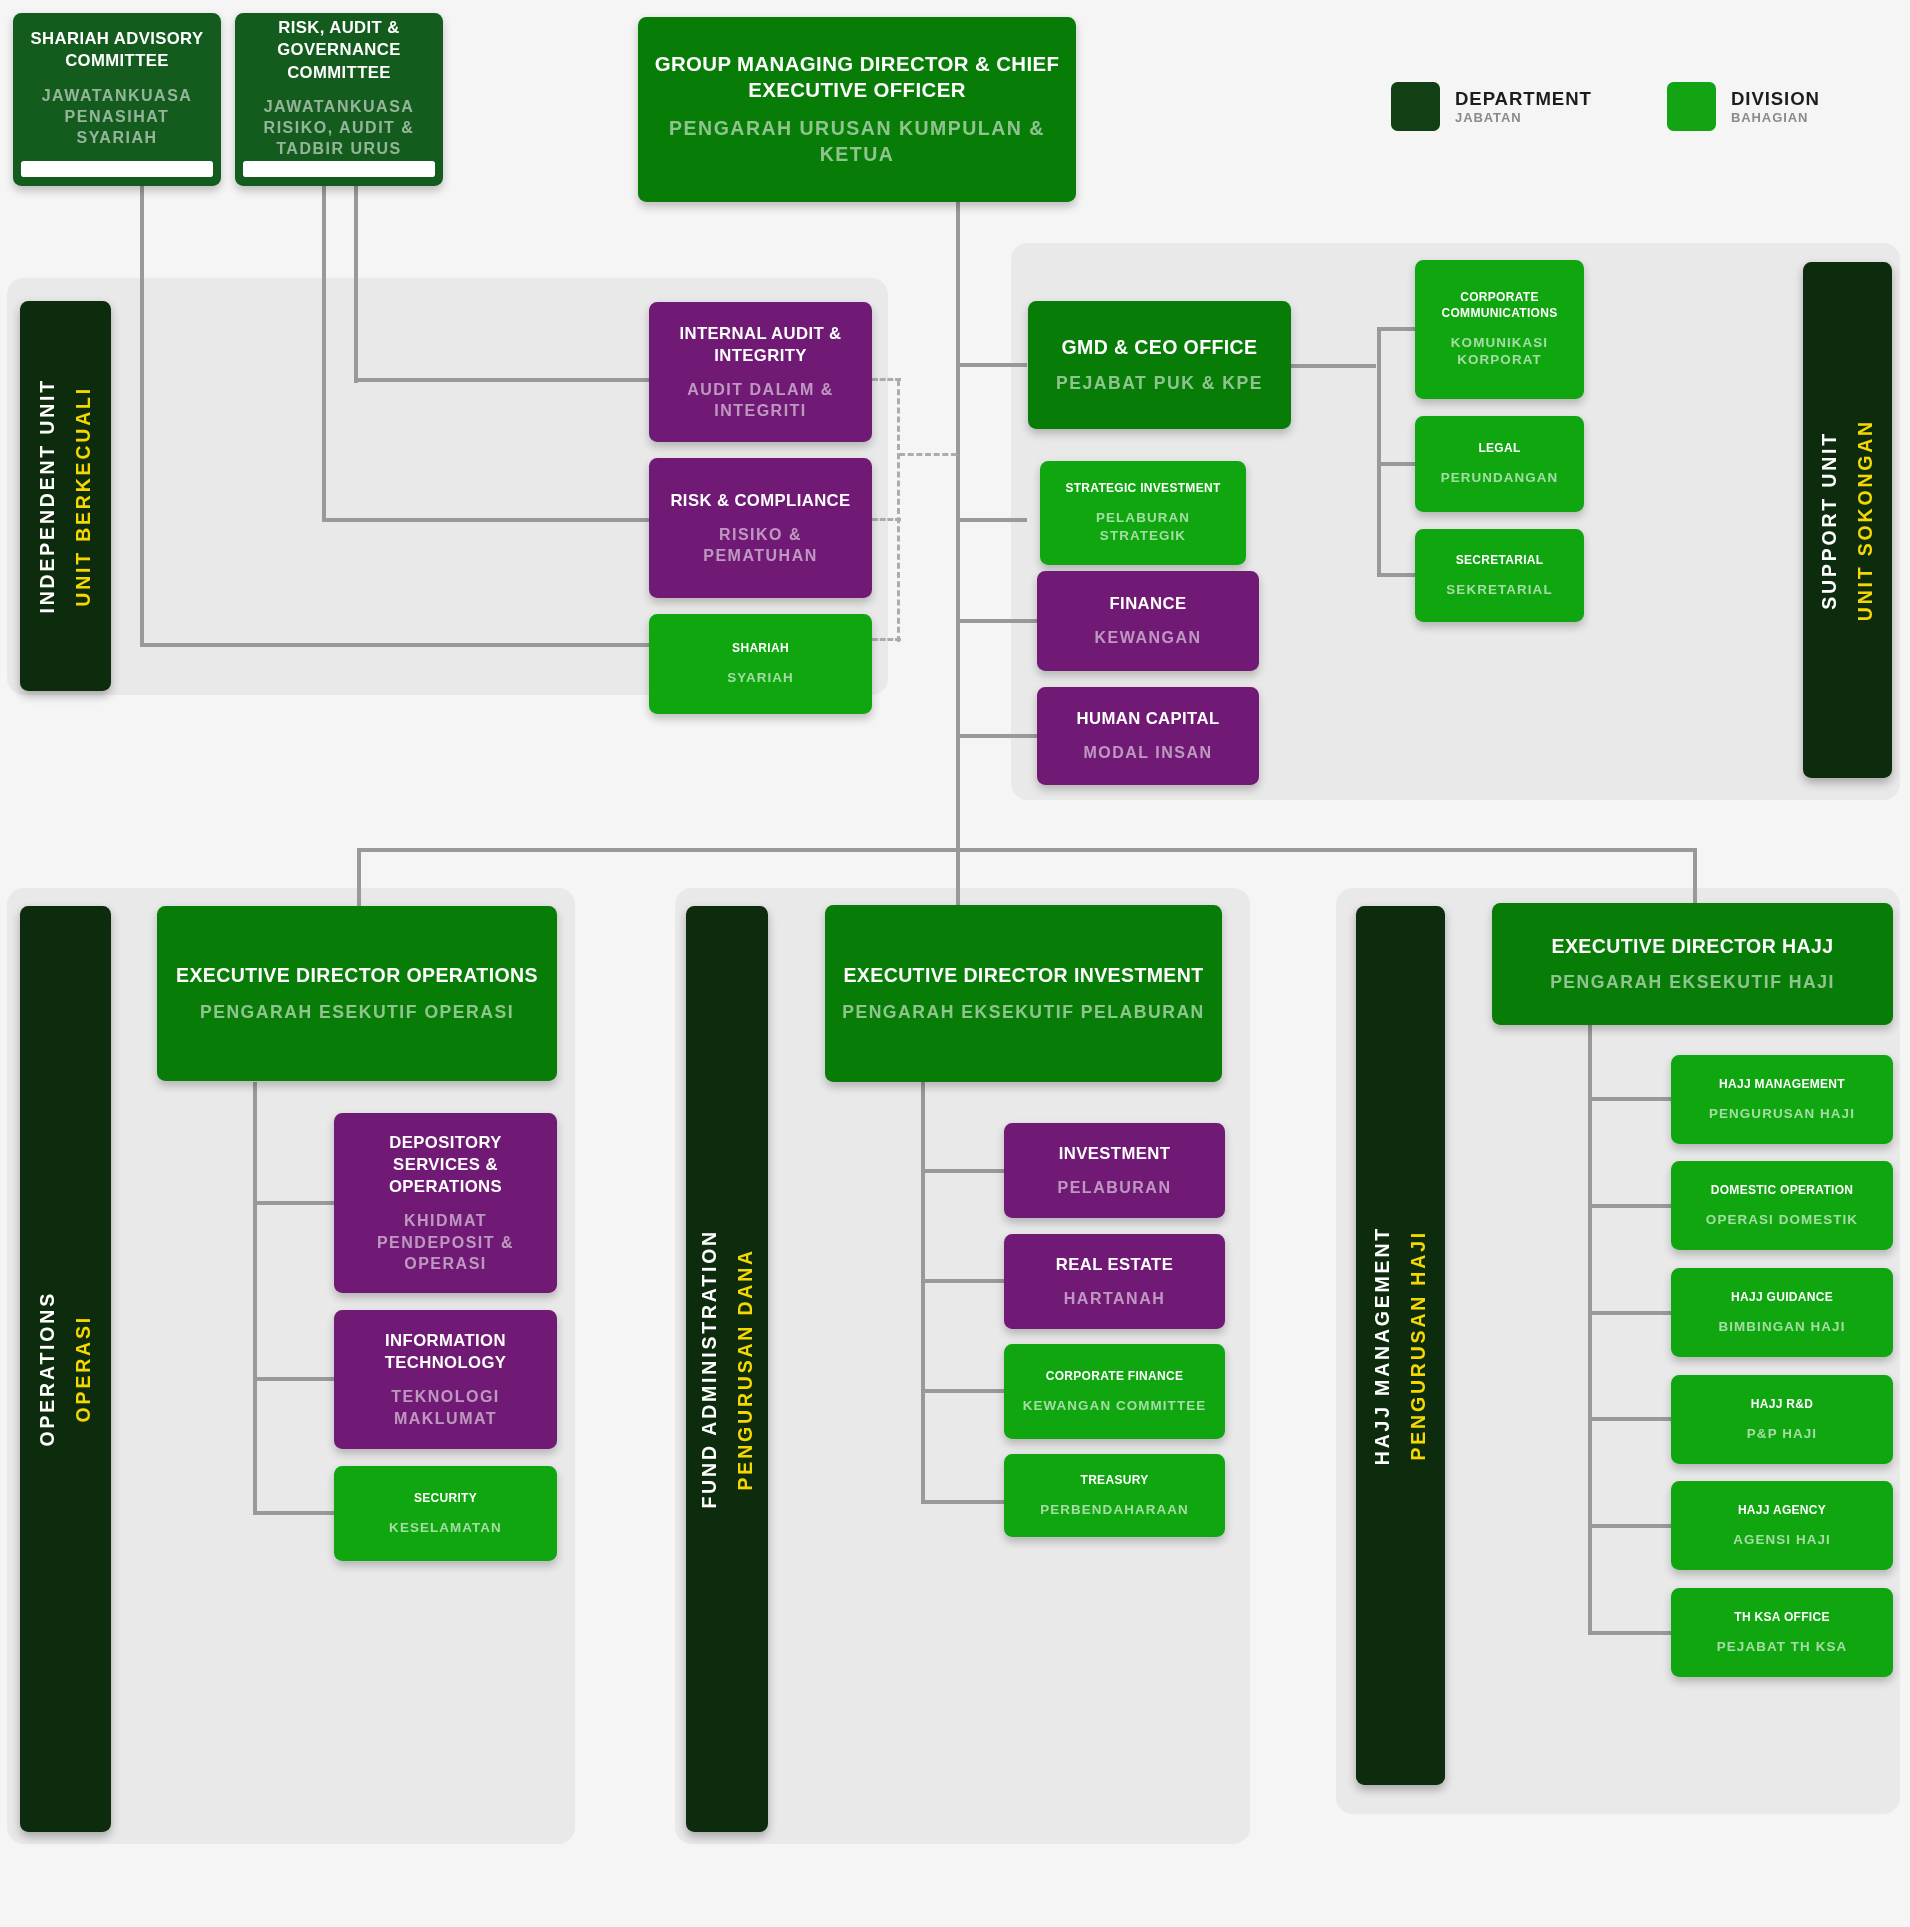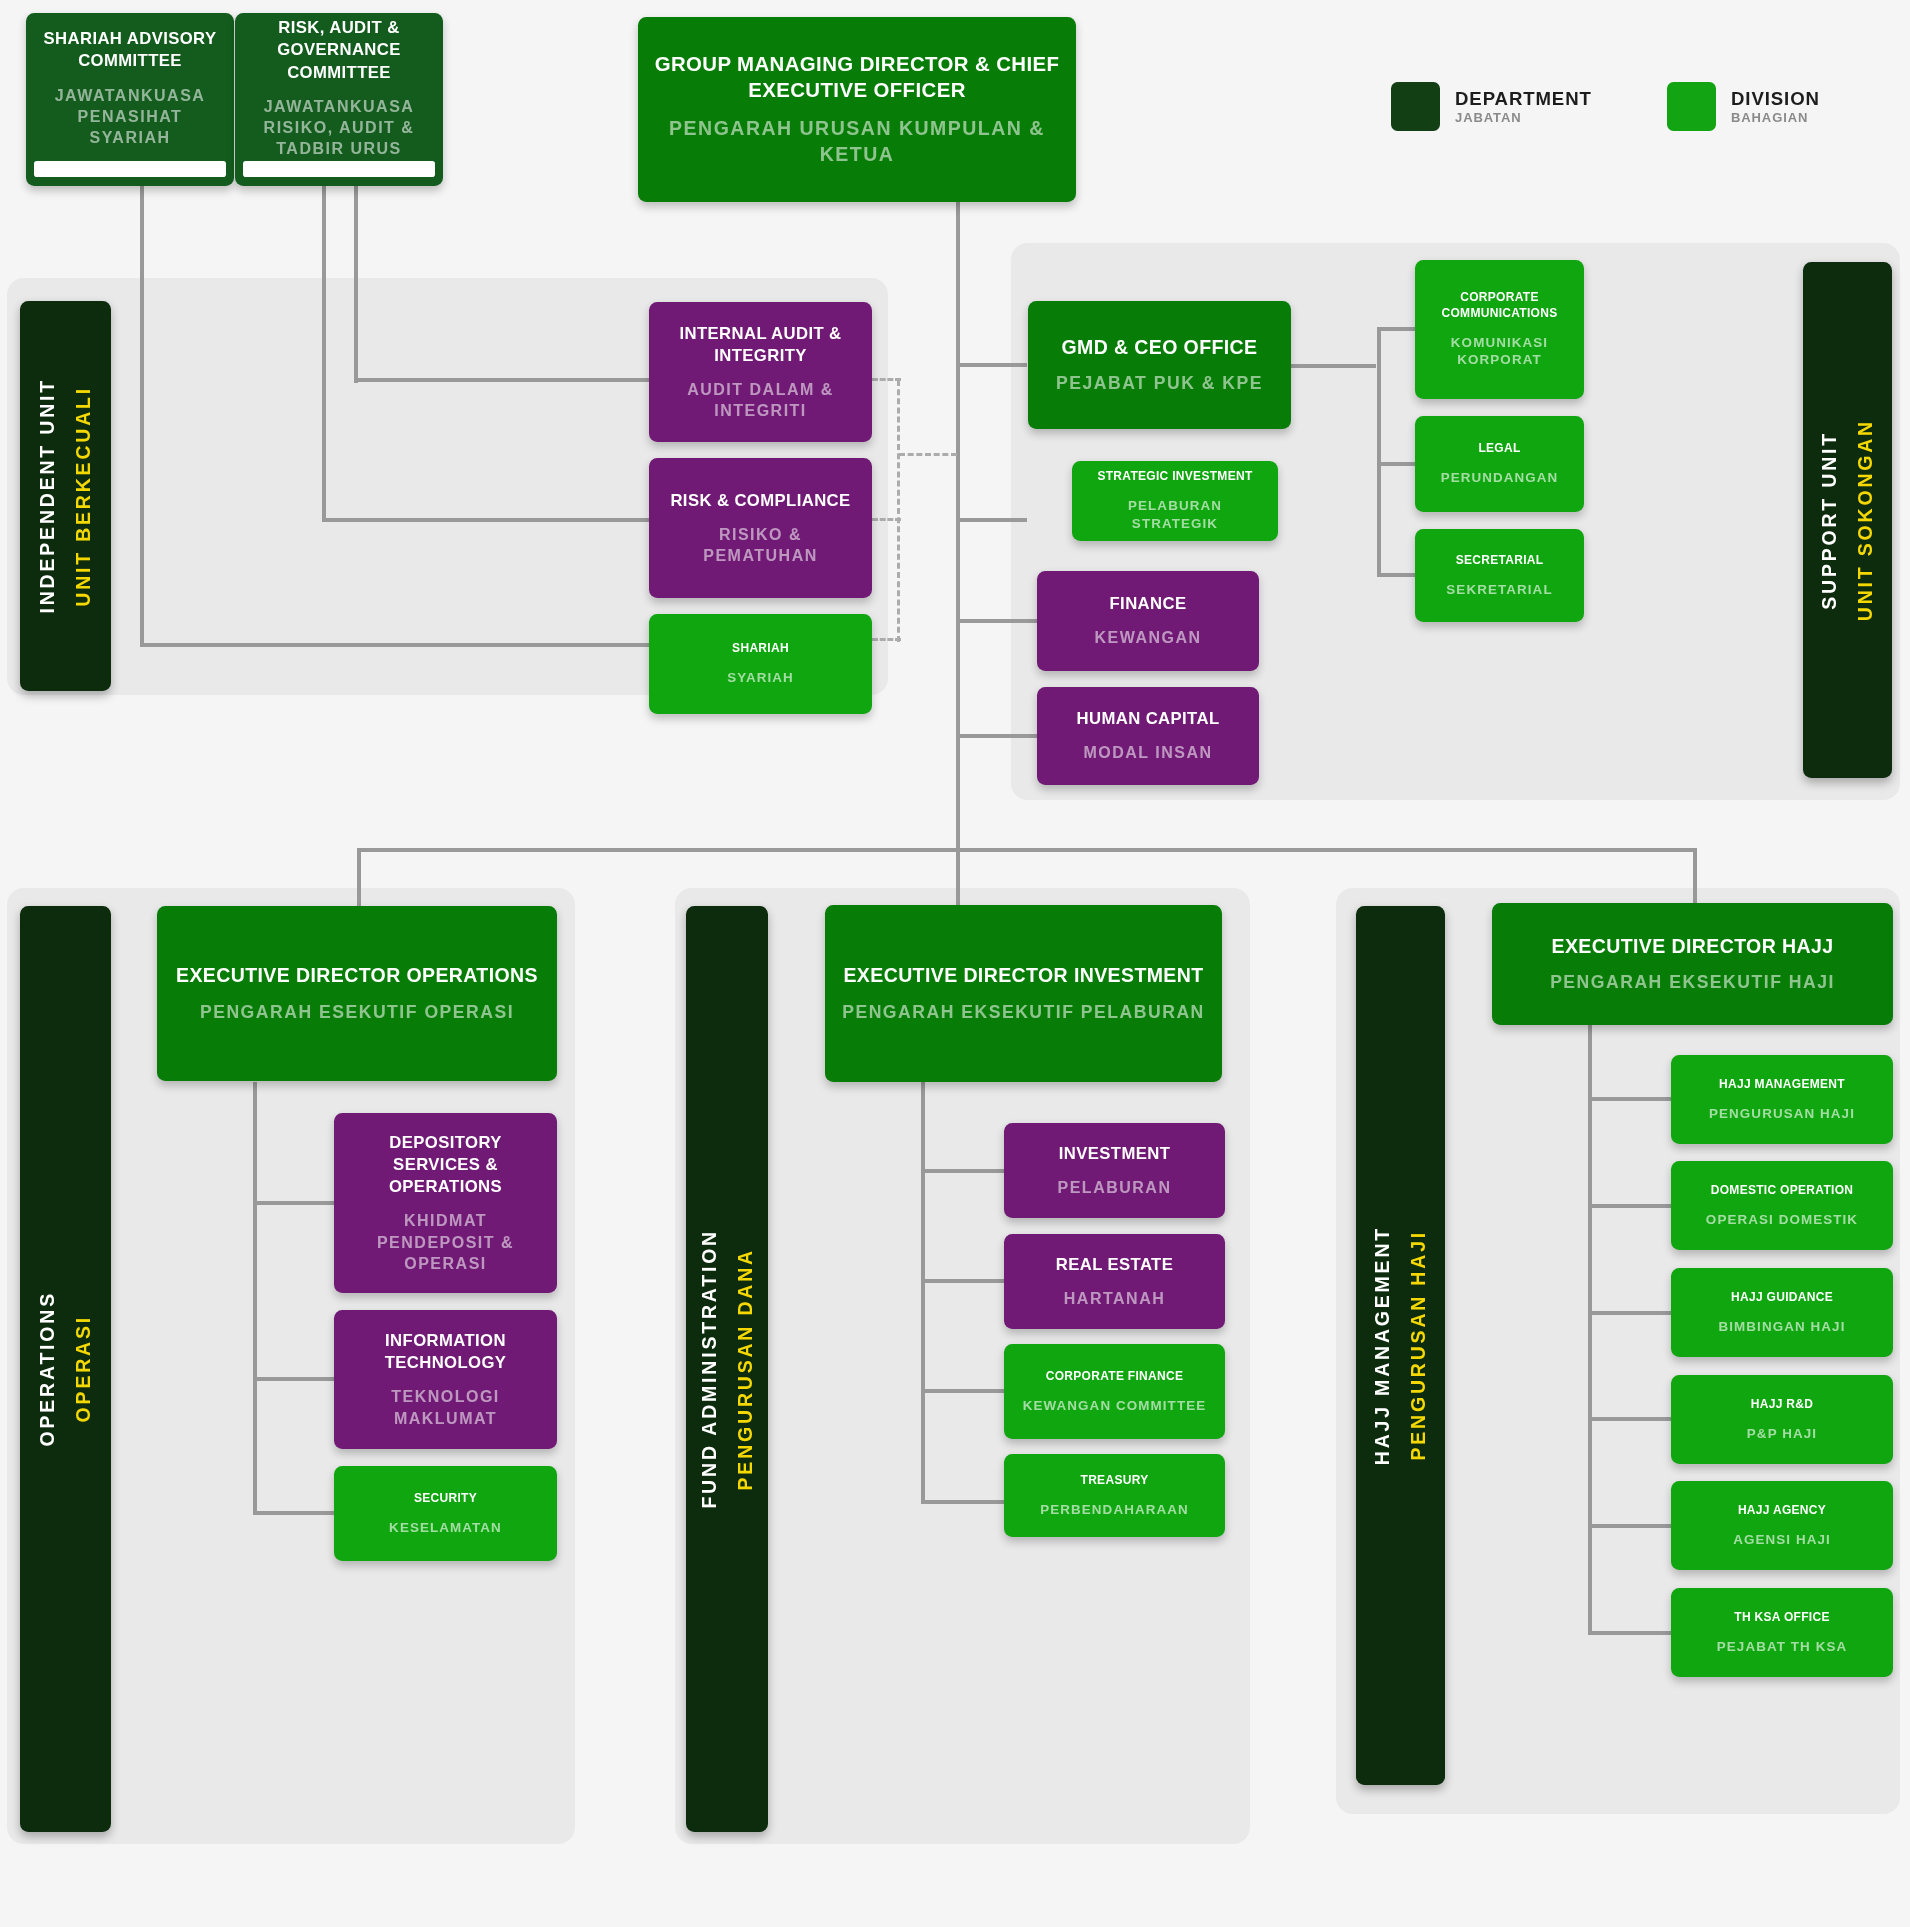--- a/index.html
+++ b/index.html
@@ -121,21 +121,21 @@
   </div>
   <div class="vbar" style="left:686px;top:906px;width:82px;height:926px">
     <span>FUND ADMINISTRATION</span>
     <span class="yellow">PENGURUSAN DANA</span>
   </div>
   <div class="vbar" style="left:1356px;top:906px;width:89px;height:879px">
     <span>HAJJ MANAGEMENT</span>
     <span class="yellow">PENGURUSAN HAJI</span>
   </div>
 
-  <div class="node committee sz-md" style="left:26px;top:13px;width:208px;height:173px">
+  <div class="node committee sz-md" style="left:13px;top:13px;width:208px;height:173px">
     <div class="t">SHARIAH ADVISORY COMMITTEE</div>
     <div class="s">JAWATANKUASA PENASIHAT SYARIAH</div>
     <div class="wstrip"></div>
   </div>
   <div class="node committee sz-md" style="left:235px;top:13px;width:208px;height:173px">
     <div class="t">RISK, AUDIT &amp; GOVERNANCE COMMITTEE</div>
     <div class="s">JAWATANKUASA RISIKO, AUDIT &amp; TADBIR URUS</div>
     <div class="wstrip"></div>
   </div>
   <div class="node exec sz-xl" style="left:638px;top:16.7px;width:438px;height:185px">
@@ -168,21 +168,21 @@
   </div>
   <div class="node division sz-sm" style="left:649px;top:614px;width:223px;height:100px">
     <div class="t">SHARIAH</div>
     <div class="s">SYARIAH</div>
   </div>
 
   <div class="node exec sz-lg" style="left:1028px;top:301px;width:263px;height:128px">
     <div class="t">GMD &amp; CEO OFFICE</div>
     <div class="s">PEJABAT PUK &amp; KPE</div>
   </div>
-  <div class="node division sz-sm" style="left:1072px;top:461px;width:206px;height:80px">
+  <div class="node division sz-sm" style="left:1040px;top:461px;width:206px;height:104px">
     <div class="t">STRATEGIC INVESTMENT</div>
     <div class="s">PELABURAN STRATEGIK</div>
   </div>
   <div class="node dept sz-md" style="left:1037px;top:571px;width:222px;height:100px">
     <div class="t">FINANCE</div>
     <div class="s">KEWANGAN</div>
   </div>
   <div class="node dept sz-md" style="left:1037px;top:687px;width:222px;height:98px">
     <div class="t">HUMAN CAPITAL</div>
     <div class="s">MODAL INSAN</div>

